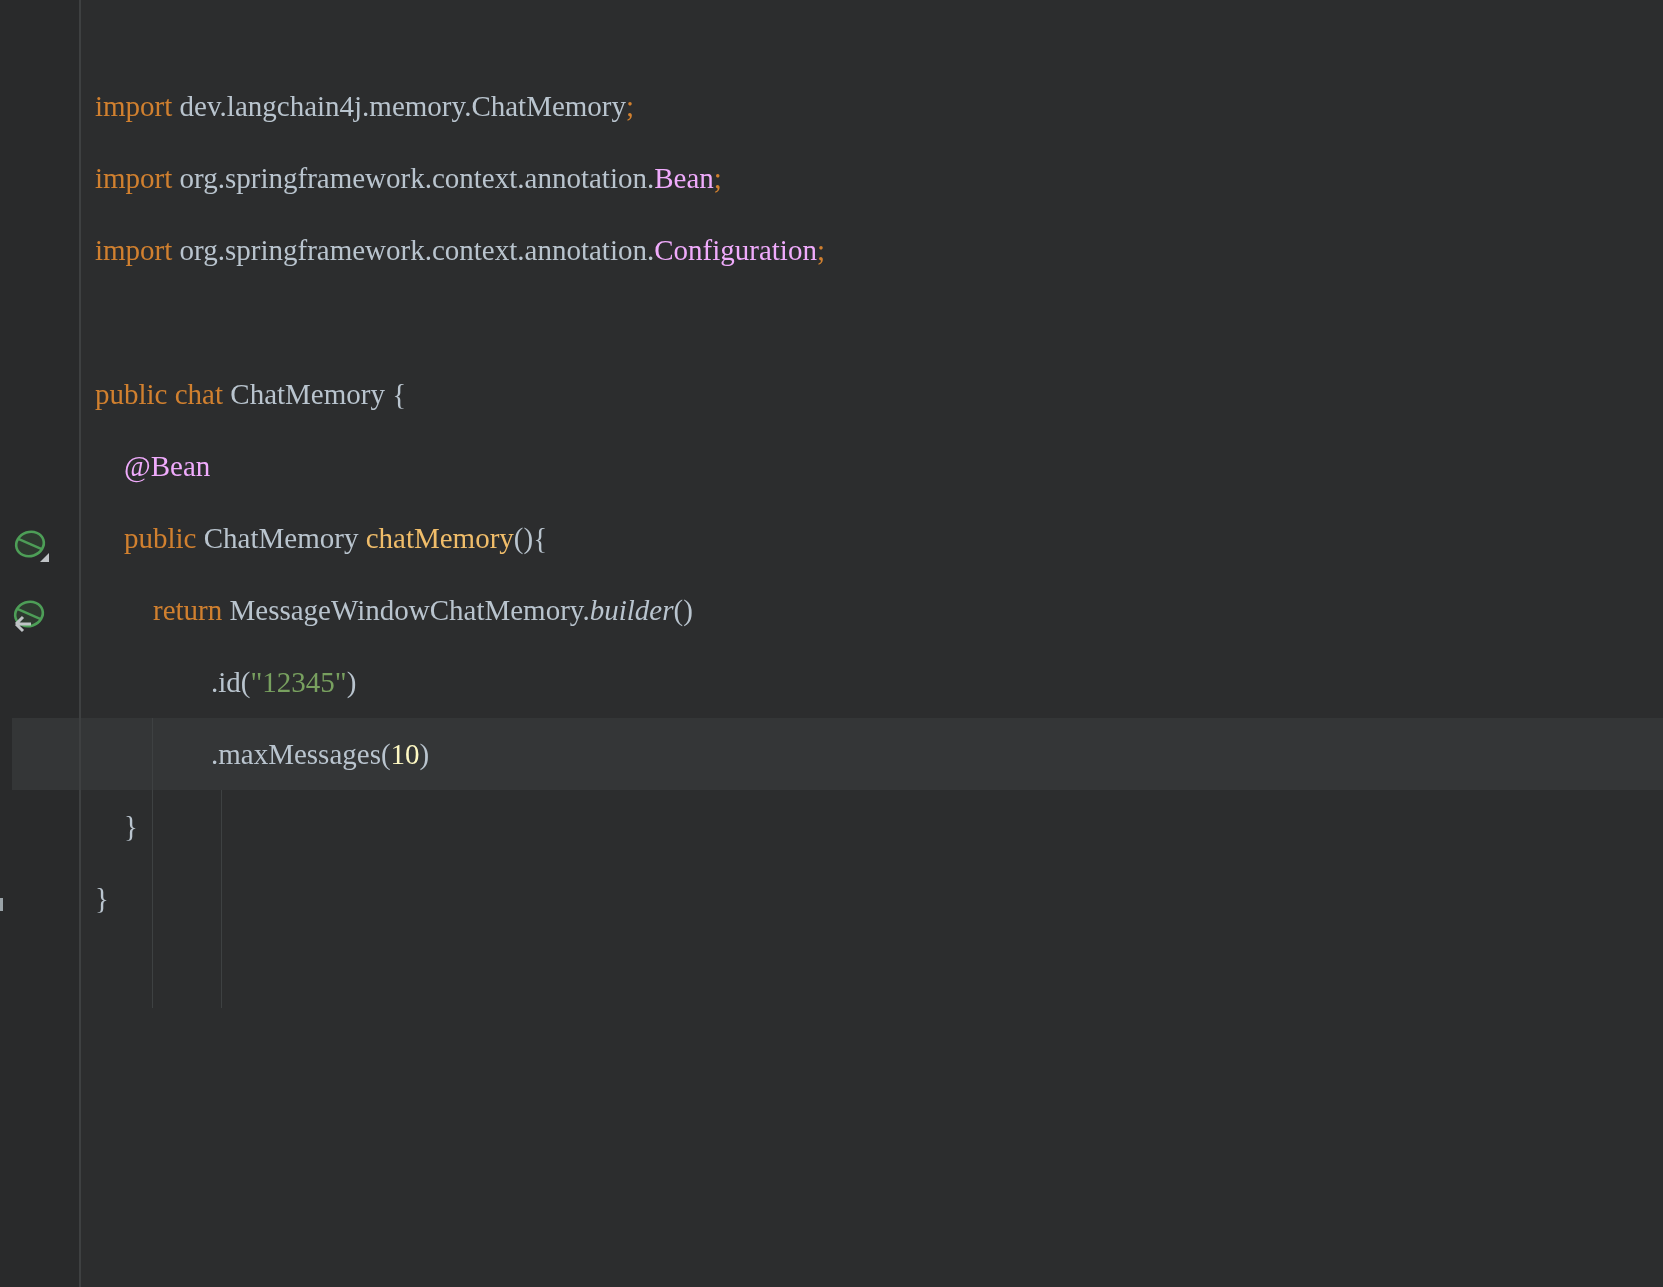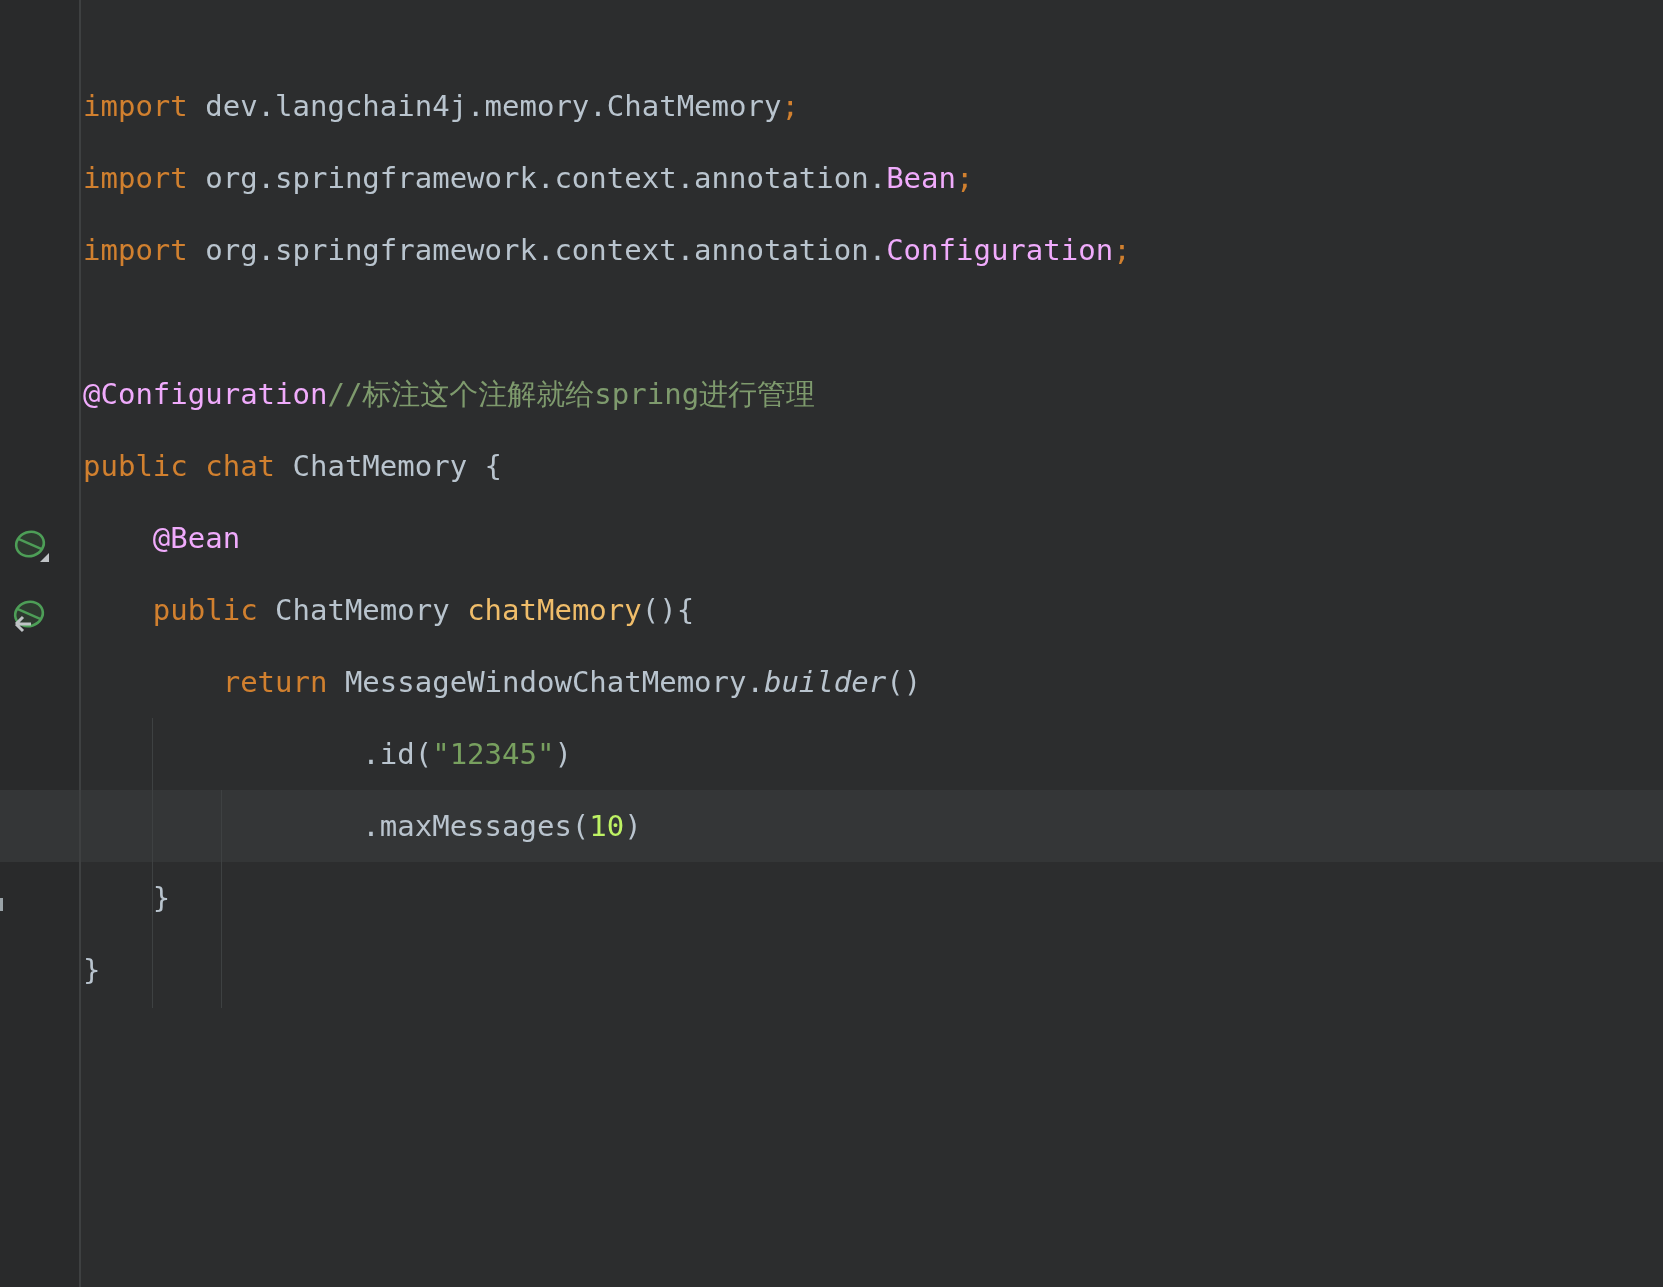--- a/index.html
+++ b/index.html
@@ -10,33 +10,33 @@
   }
   #editor{position:absolute;inset:0;}
   #gutter{
     position:absolute;left:0;top:0;width:79px;height:1287px;
     background:#292a2b;z-index:1;
   }
   #gutter-separator{
     position:absolute;left:79px;top:0;width:2px;height:1287px;
     background:#3e4041;z-index:4;
   }
-  #code-lines{position:absolute;left:0;top:70px;right:0;z-index:2;}
+  #code-lines{position:absolute;left:12px;top:70px;right:0;z-index:2;font-family:Liberation Serif, serif;}
   .code-line{
     height:72px;line-height:72px;white-space:pre;
     padding-left:83px;font-size:29px;color:#b9c4ce;
     position:relative;
   }
   .code-line.current{background:#343637;}
   .tok-kw{color:#d1802f;}
   .tok-def{color:#b9c4ce;}
   .tok-ann{color:#f0abfc;}
   .tok-com{color:#7e9a6d;}
   .tok-str{color:#78a05f;}
-  .tok-num{color:#bef264;}
+  .tok-num{color:#fef9c3;}
   .tok-meth{color:#f0bd6a;}
   .tok-semi{color:#d1802f;}
   .tok-ital{font-style:italic;}
   .indent-guide{position:absolute;width:1px;background:#3e4142;z-index:3;}
   .gutter-icon{position:absolute;width:38px;height:38px;z-index:5;}
   #caret-line-marker{
     position:absolute;left:0;top:898px;width:3px;height:13px;
     background:#9aa3a8;z-index:6;
   }
 </style>
@@ -44,21 +44,20 @@
 <body>
 
 <div id="editor">
   <div id="gutter"></div>
   <div id="gutter-separator"></div>
   <div id="code-lines">
       <div class="code-line"><span class="tok-kw">import</span><span class="tok-def"> dev.langchain4j.memory.ChatMemory</span><span class="tok-semi">;</span></div>
       <div class="code-line"><span class="tok-kw">import</span><span class="tok-def"> org.springframework.context.annotation.</span><span class="tok-ann">Bean</span><span class="tok-semi">;</span></div>
       <div class="code-line"><span class="tok-kw">import</span><span class="tok-def"> org.springframework.context.annotation.</span><span class="tok-ann">Configuration</span><span class="tok-semi">;</span></div>
       <div class="code-line"></div>
-      <div class="code-line"><span class="tok-ann">@Configuration</span><span class="tok-com">//标注这个注解就给spring进行管理</span></div>
       <div class="code-line"><span class="tok-kw">public chat</span><span class="tok-def"> ChatMemory {</span></div>
       <div class="code-line">    <span class="tok-ann">@Bean</span></div>
       <div class="code-line">    <span class="tok-kw">public</span><span class="tok-def"> ChatMemory </span><span class="tok-meth">chatMemory</span><span class="tok-def">(){</span></div>
       <div class="code-line">        <span class="tok-kw">return</span><span class="tok-def"> MessageWindowChatMemory.</span><span class="tok-def tok-ital">builder</span><span class="tok-def">()</span></div>
       <div class="code-line">                <span class="tok-def">.id(</span><span class="tok-str">"12345"</span><span class="tok-def">)</span></div>
       <div class="code-line current">                <span class="tok-def">.maxMessages(</span><span class="tok-num">10</span><span class="tok-def">)</span></div>
       <div class="code-line">    <span class="tok-def">}</span></div>
       <div class="code-line"><span class="tok-def">}</span></div>
     </div>
   <div id="caret-line-marker"></div>

